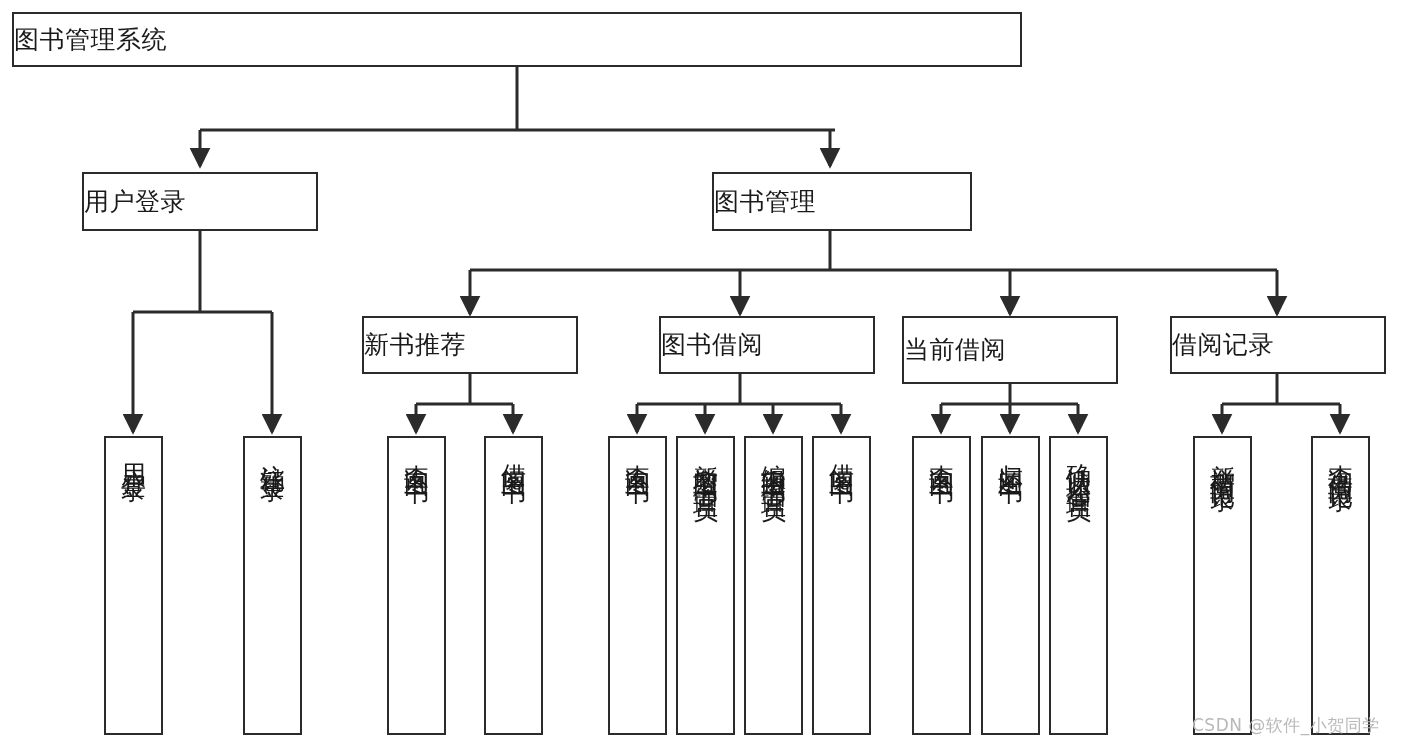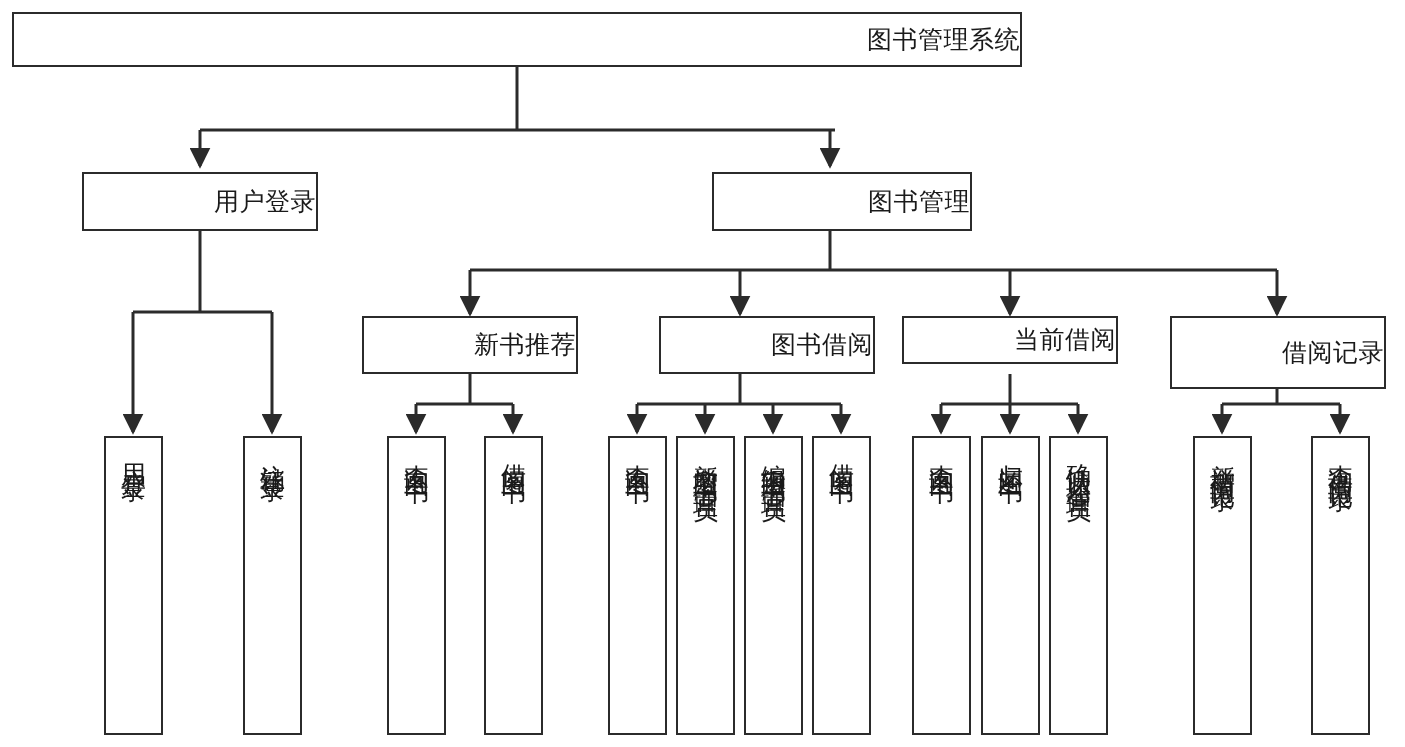--- a/index.html
+++ b/index.html
@@ -27,21 +27,21 @@
     height: 747px;
     pointer-events: none;
   }
   .node {
     position: absolute;
     box-sizing: border-box;
     border: 2.5px solid #2b2b2b;
     background: #ffffff;
     display: flex;
     align-items: center;
-    justify-content: flex-end;
+    justify-content: flex-start;
     color: #1a1a1a;
   }
   .node .lbl {
     display: block;
     line-height: 1.12;
     letter-spacing: 0.5px;
     white-space: nowrap;
   }
   
   .node.h .lbl {
@@ -140,24 +140,24 @@
   <div class="node h" style="left:712px; top:172px; width:260px; height:59px;">
     <span class="lbl">图书管理</span>
   </div>
 
   <div class="node h" style="left:362px; top:316px; width:216px; height:58px;">
     <span class="lbl">新书推荐</span>
   </div>
   <div class="node h" style="left:632px; top:316px; width:216px; height:58px;margin-left:27px;">
     <span class="lbl">图书借阅</span>
   </div>
-  <div class="node h" style="left:902px; top:316px; width:216px; height:48px;">
+  <div class="node h" style="left:902px; top:316px; width:216px; height:68px;">
     <span class="lbl">当前借阅</span>
   </div>
-  <div class="node h" style="left:1170px; top:316px; width:216px; height:73px;">
+  <div class="node h" style="left:1170px; top:316px; width:216px; height:58px;">
     <span class="lbl">借阅记录</span>
   </div>
 
   <div class="node v" style="left:104px; top:436px; width:59px; height:299px;">
     <span class="lbl">用户登录</span>
   </div>
   <div class="node v" style="left:243px; top:436px; width:59px; height:299px;">
     <span class="lbl">注销登录</span>
   </div>
 
@@ -191,14 +191,15 @@
     <span class="lbl">确认归还（管理员）</span>
   </div>
 
   <div class="node v" style="left:1193px; top:436px; width:59px; height:299px;">
     <span class="lbl">新增借阅记录</span>
   </div>
   <div class="node v" style="left:1311px; top:436px; width:59px; height:299px;">
     <span class="lbl">查询借阅记录</span>
   </div>
 
+  <div class="watermark">CSDN @软件_小贺同学</div>
 
 </div>
 
 </body></html>

